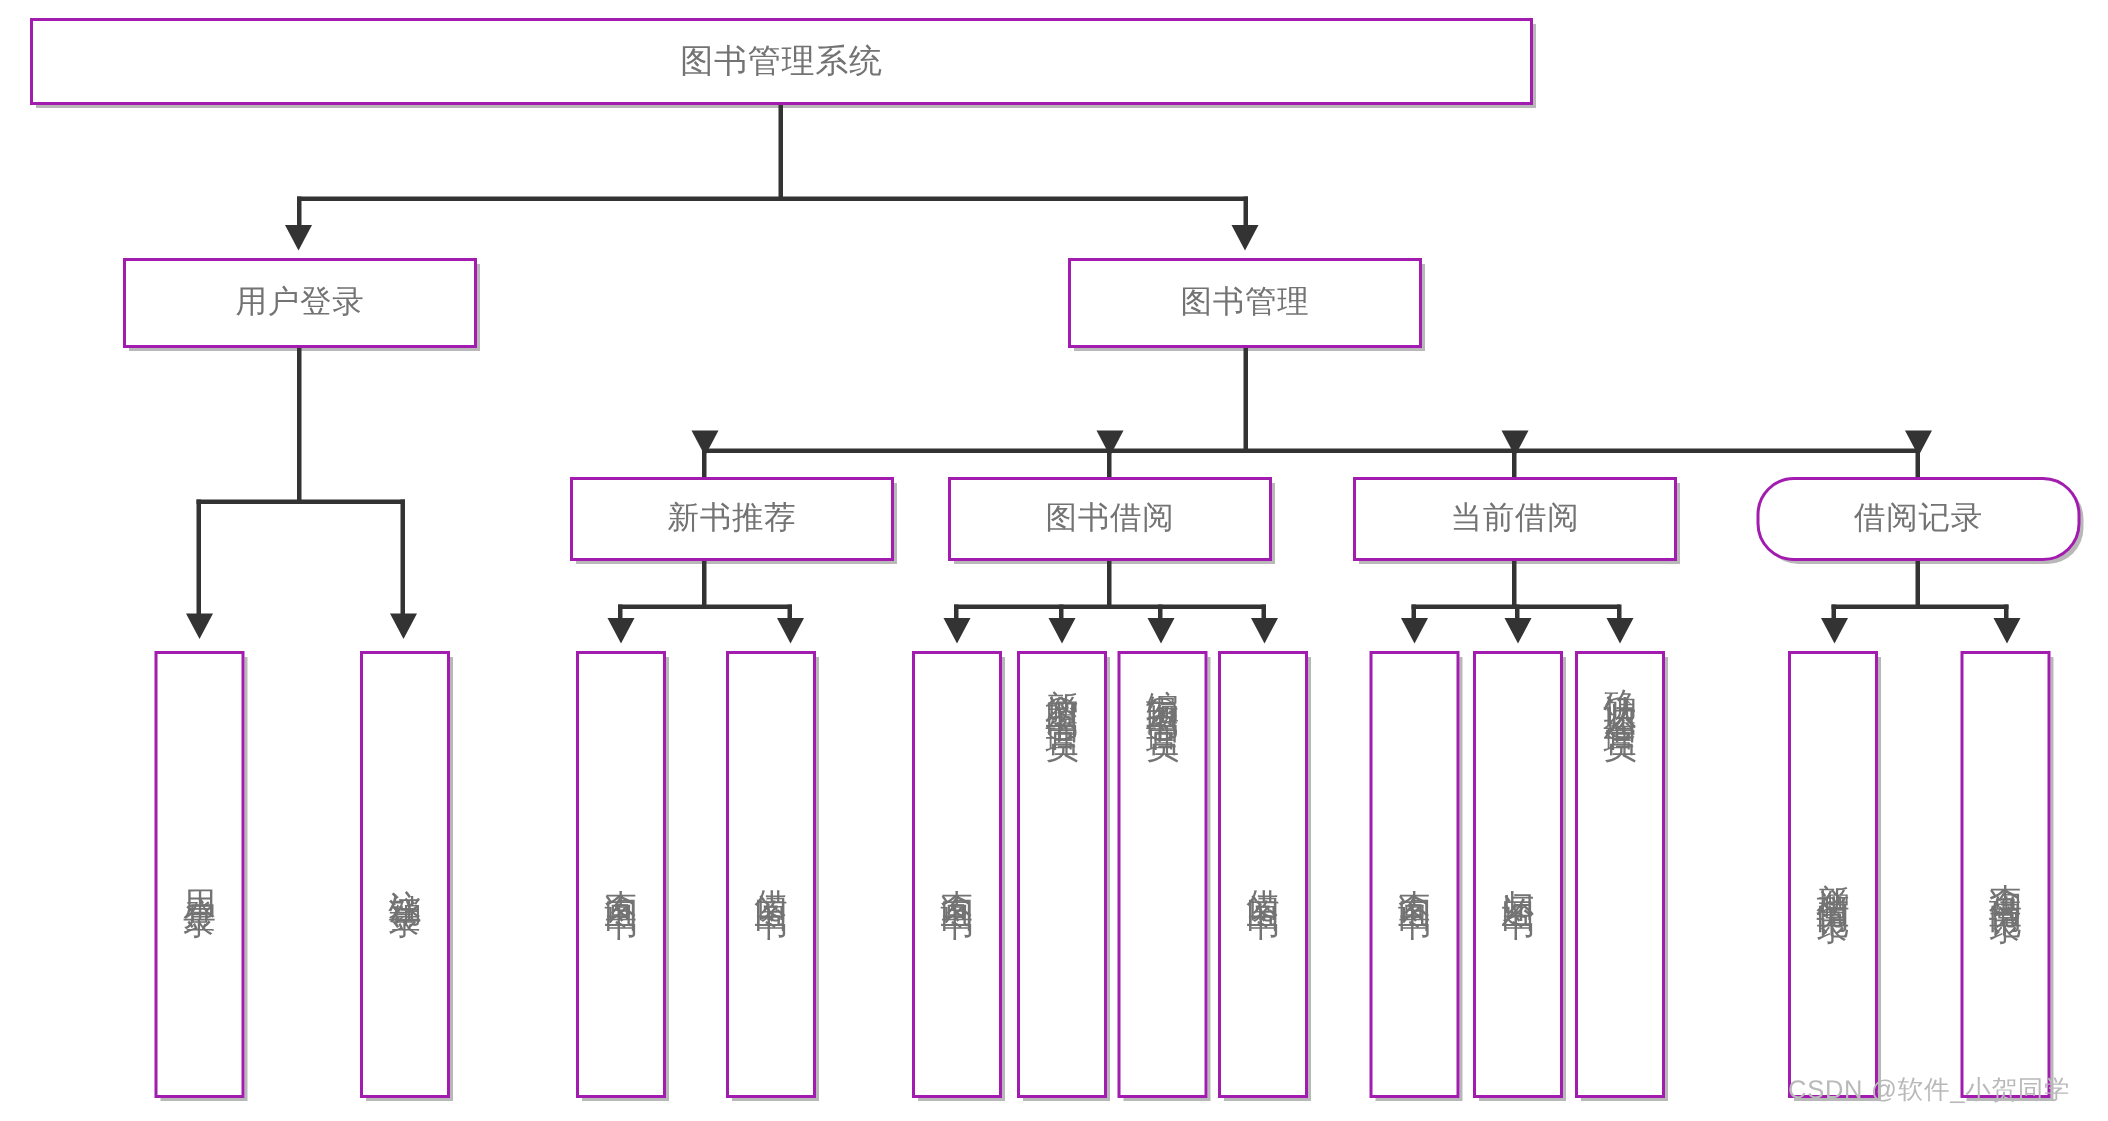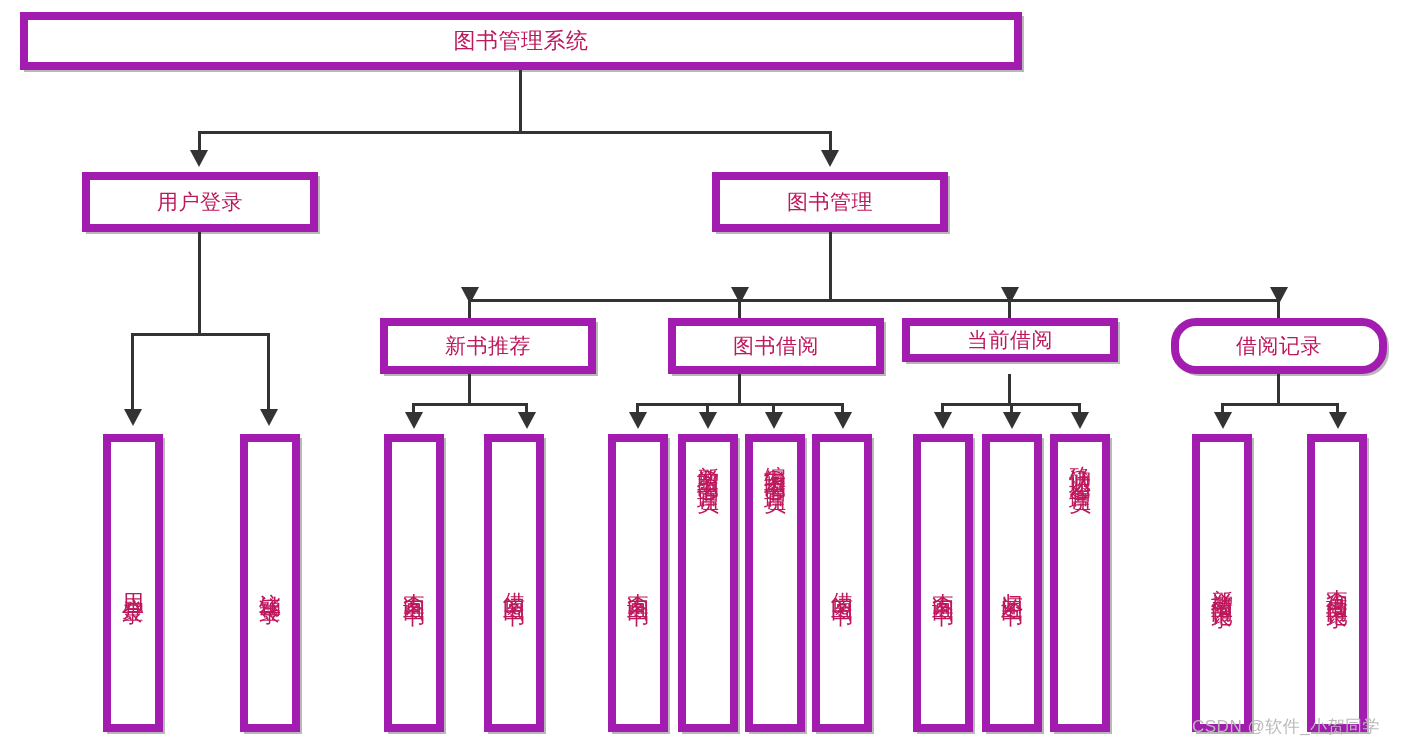--- a/index.html
+++ b/index.html
@@ -13,27 +13,27 @@
   #canvas {
     position: relative;
     width: 1405px;
     height: 747px;
     background: #ffffff;
     overflow: hidden;
   }
   .node {
     position: absolute;
     box-sizing: border-box;
-    border: 8px solid #a21caf;
+    border: 2px solid #a21caf;
     background: #ffffff;
     box-shadow: 3px 3px 0 -1px rgba(0,0,0,0.28);
     display: flex;
     align-items: center;
     justify-content: center;
-    color: #be185d;
+    color: #737373;
   }
   .node .label {
     display: block;
     text-align: center;
     line-height: 1.18;
     letter-spacing: 0.5px;
   }
   .node.horiz .label {
     font-size: 21px;
   }
@@ -130,24 +130,24 @@
   <div class="vline" style="left:738px; top:299px; width:3px; height:20px;"></div>
   <div class="arrow" style="left:731px; top:287px;"></div>
   <div class="vline" style="left:1008px; top:299px; width:3px; height:20px;"></div>
   <div class="arrow" style="left:1001px; top:287px;"></div>
   <div class="vline" style="left:1277px; top:299px; width:3px; height:20px;"></div>
   <div class="arrow" style="left:1270px; top:287px;"></div>
 
   <div class="node horiz" style="left:380px; top:318px; width:216px; height:56px;">
     <span class="label">新书推荐</span>
   </div>
-  <div class="node horiz" style="left:632px; top:318px; width:216px; height:56px;margin-left:36px;">
+  <div class="node horiz" style="left:632px; top:318px; width:216px; height:56px;">
     <span class="label">图书借阅</span>
   </div>
-  <div class="node horiz" style="left:902px; top:318px; width:216px; height:44px;">
+  <div class="node horiz" style="left:902px; top:318px; width:216px; height:56px;">
     <span class="label">当前借阅</span>
   </div>
   <div class="node horiz" style="left:1171px; top:318px; width:216px; height:56px;border-radius:25px;">
     <span class="label">借阅记录</span>
   </div>
 
   <div class="vline" style="left:468px; top:374px; width:3px; height:31px;"></div>
   <div class="hline" style="left:412px; top:403px; width:116px; height:3px;"></div>
   <div class="vline" style="left:412px; top:403px; width:3px; height:12px;"></div>
   <div class="arrow" style="left:405px; top:412px;"></div>

